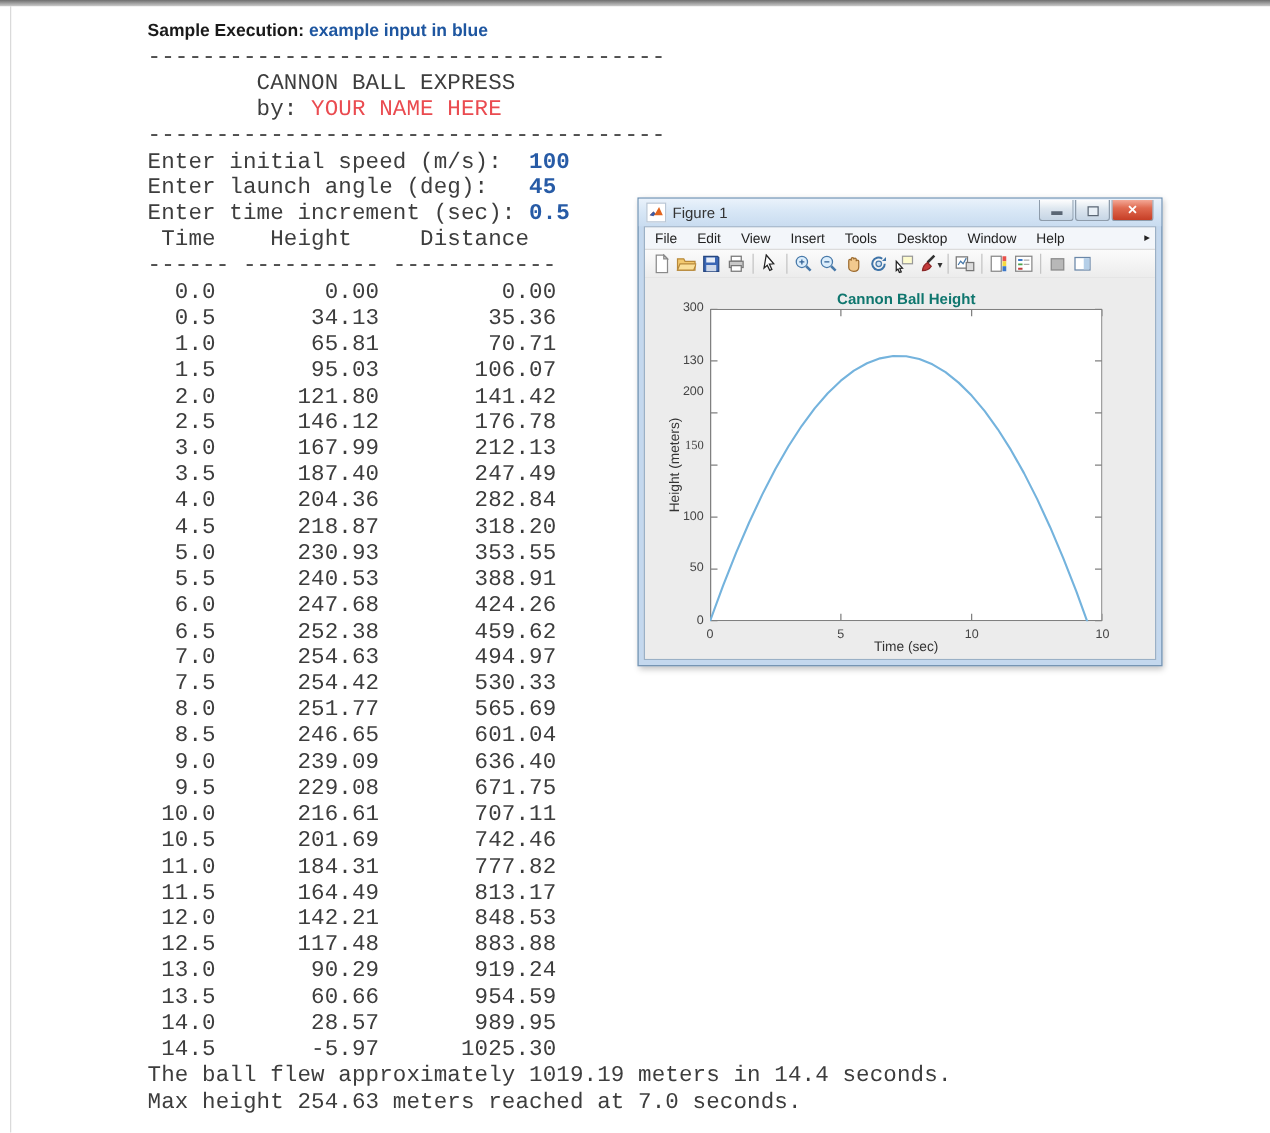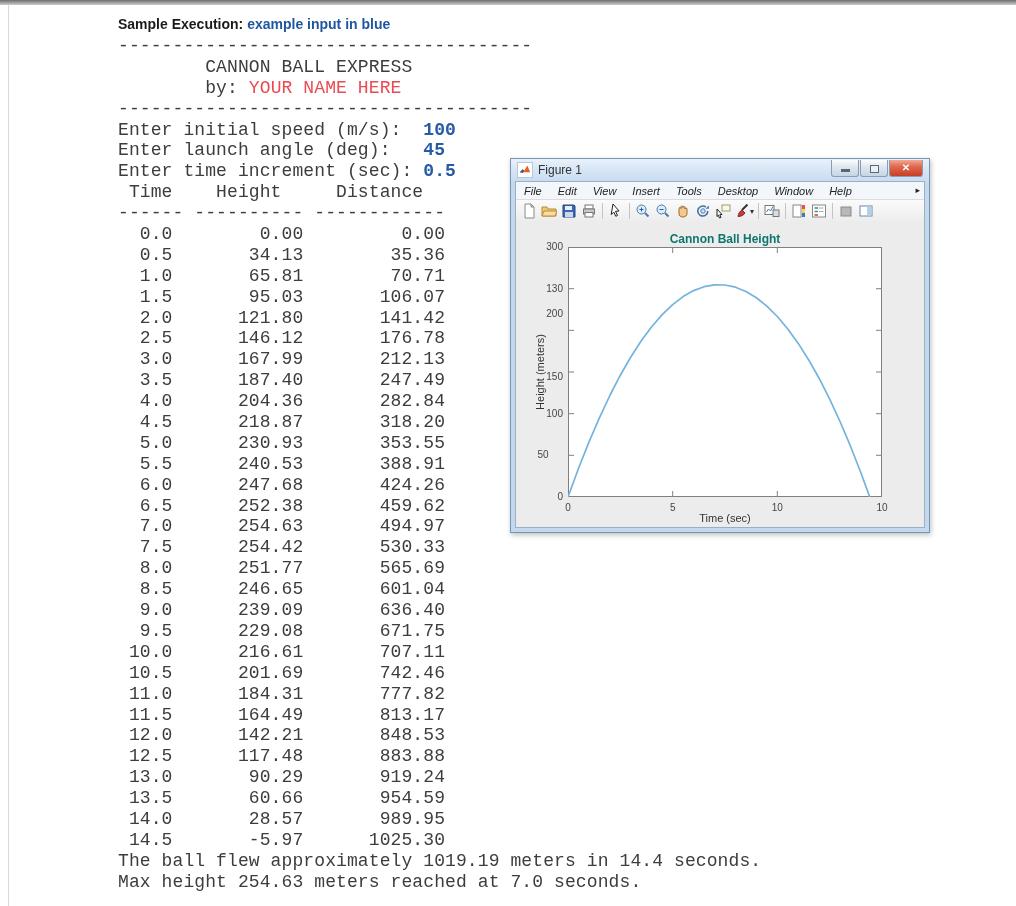--- a/index.html
+++ b/index.html
@@ -38,21 +38,21 @@
     margin-left:1px;display:flex;align-items:flex-end;justify-content:center;box-sizing:border-box;}
   .win-btn.close{width:34px;background:linear-gradient(#f4a896,#e06a50 40%,#c63e26);
     color:#fff;font-size:10px;font-weight:bold;align-items:center;}
   .glyph-min{width:9px;height:3px;background:#5a6674;margin-bottom:4px;}
   .glyph-max{width:9px;height:8px;border:1px solid #5a6674;background:#e9f0f7;margin-bottom:3px;box-sizing:border-box;}
 
   .fig-inner{position:absolute;left:4px;right:4px;top:22px;bottom:4px;
     border:1px solid #9ab0c6;background:#ececec;box-sizing:border-box;}
   .menubar{height:17px;background:#f3f6fa;border-bottom:1px solid #dcdcdc;
     display:flex;align-items:center;font-size:11px;color:#222;position:relative;}
-  .menu-item{padding:0 8px;height:100%;display:flex;align-items:center;font-style:italic;}
+  .menu-item{padding:0 8px;height:100%;display:flex;align-items:center;}
   .menu-overflow{position:absolute;right:4px;top:3px;font-size:9px;color:#222;}
   .toolbar{height:22px;background:linear-gradient(#fbfbfb,#ececec);
     border-bottom:1px solid #cfcfcf;display:flex;align-items:center;padding-left:3px;}
   .tb-icon{width:20px;height:18px;display:flex;align-items:center;justify-content:center;}
   .tb-sep{width:1px;height:16px;background:#c4c4c4;margin:0 3px;}
   .tb-caret{font-size:8px;color:#333;margin-left:-3px;margin-right:1px;}
 
   .client{position:absolute;left:0;right:0;top:40px;bottom:0;background:#ececec;}
   .plot-title{position:absolute;left:52px;top:10px;width:314px;text-align:center;
     font-size:12px;font-weight:bold;color:#0f766e;}
@@ -286,23 +286,23 @@
             <line x1="313.5" y1="125.0" x2="308" y2="125.0" stroke="#808080"></line>
             <line x1="0.5" y1="83.3" x2="6" y2="83.3" stroke="#808080"></line>
             <line x1="313.5" y1="83.3" x2="308" y2="83.3" stroke="#808080"></line>
             <line x1="0.5" y1="41.7" x2="6" y2="41.7" stroke="#808080"></line>
             <line x1="313.5" y1="41.7" x2="308" y2="41.7" stroke="#808080"></line>
             <line x1="0.5" y1="0.0" x2="6" y2="0.0" stroke="#808080"></line>
             <line x1="313.5" y1="0.0" x2="308" y2="0.0" stroke="#808080"></line>
             <path d="M0.00 250.00 L10.47 221.56 L20.93 195.16 L31.40 170.81 L41.87 148.50 L52.33 128.23 L62.80 110.01 L73.27 93.83 L83.73 79.70 L94.20 67.61 L104.67 57.56 L115.13 49.56 L125.60 43.60 L136.07 39.68 L146.53 37.81 L157.00 37.98 L167.47 40.19 L177.93 44.46 L188.40 50.76 L198.87 59.10 L209.33 69.49 L219.80 81.93 L230.27 96.41 L240.73 112.93 L251.20 131.49 L261.67 152.10 L272.13 174.76 L282.60 199.45 L293.07 226.19 L303.53 254.97 " fill="none" stroke="#74b3dd" stroke-width="1.7" stroke-linejoin="round"></path>
           </svg>
       <div class="tick-label ytick" style="top: 244px;">0</div>
-          <div class="tick-label ytick" style="top: 202.333px; text-align: center;">50</div>
+          <div class="tick-label ytick" style="top: 202.333px;">50</div>
           <div class="tick-label ytick" style="top: 160.667px;">100</div>
-          <div class="tick-label ytick" style="top: 124px;">150</div>
+          <div class="tick-label ytick" style="top: 104px; font-family: Liberation Serif, serif;">150</div>
           <div class="tick-label ytick" style="top: 61px;">200</div>
           <div class="tick-label ytick" style="top: 35.6667px;">130</div>
           <div class="tick-label ytick" style="top: -6px;">300</div>
           <div class="tick-label xtick" style="left: -20px;">0</div>
           <div class="tick-label xtick" style="left: 84.6667px;">5</div>
           <div class="tick-label xtick" style="left: 189.333px;">10</div>
           <div class="tick-label xtick" style="left: 294px;">10</div>
         </div>
       <div class="xlabel">Time (sec)</div>
       <div class="ylabel">Height (meters)</div>

